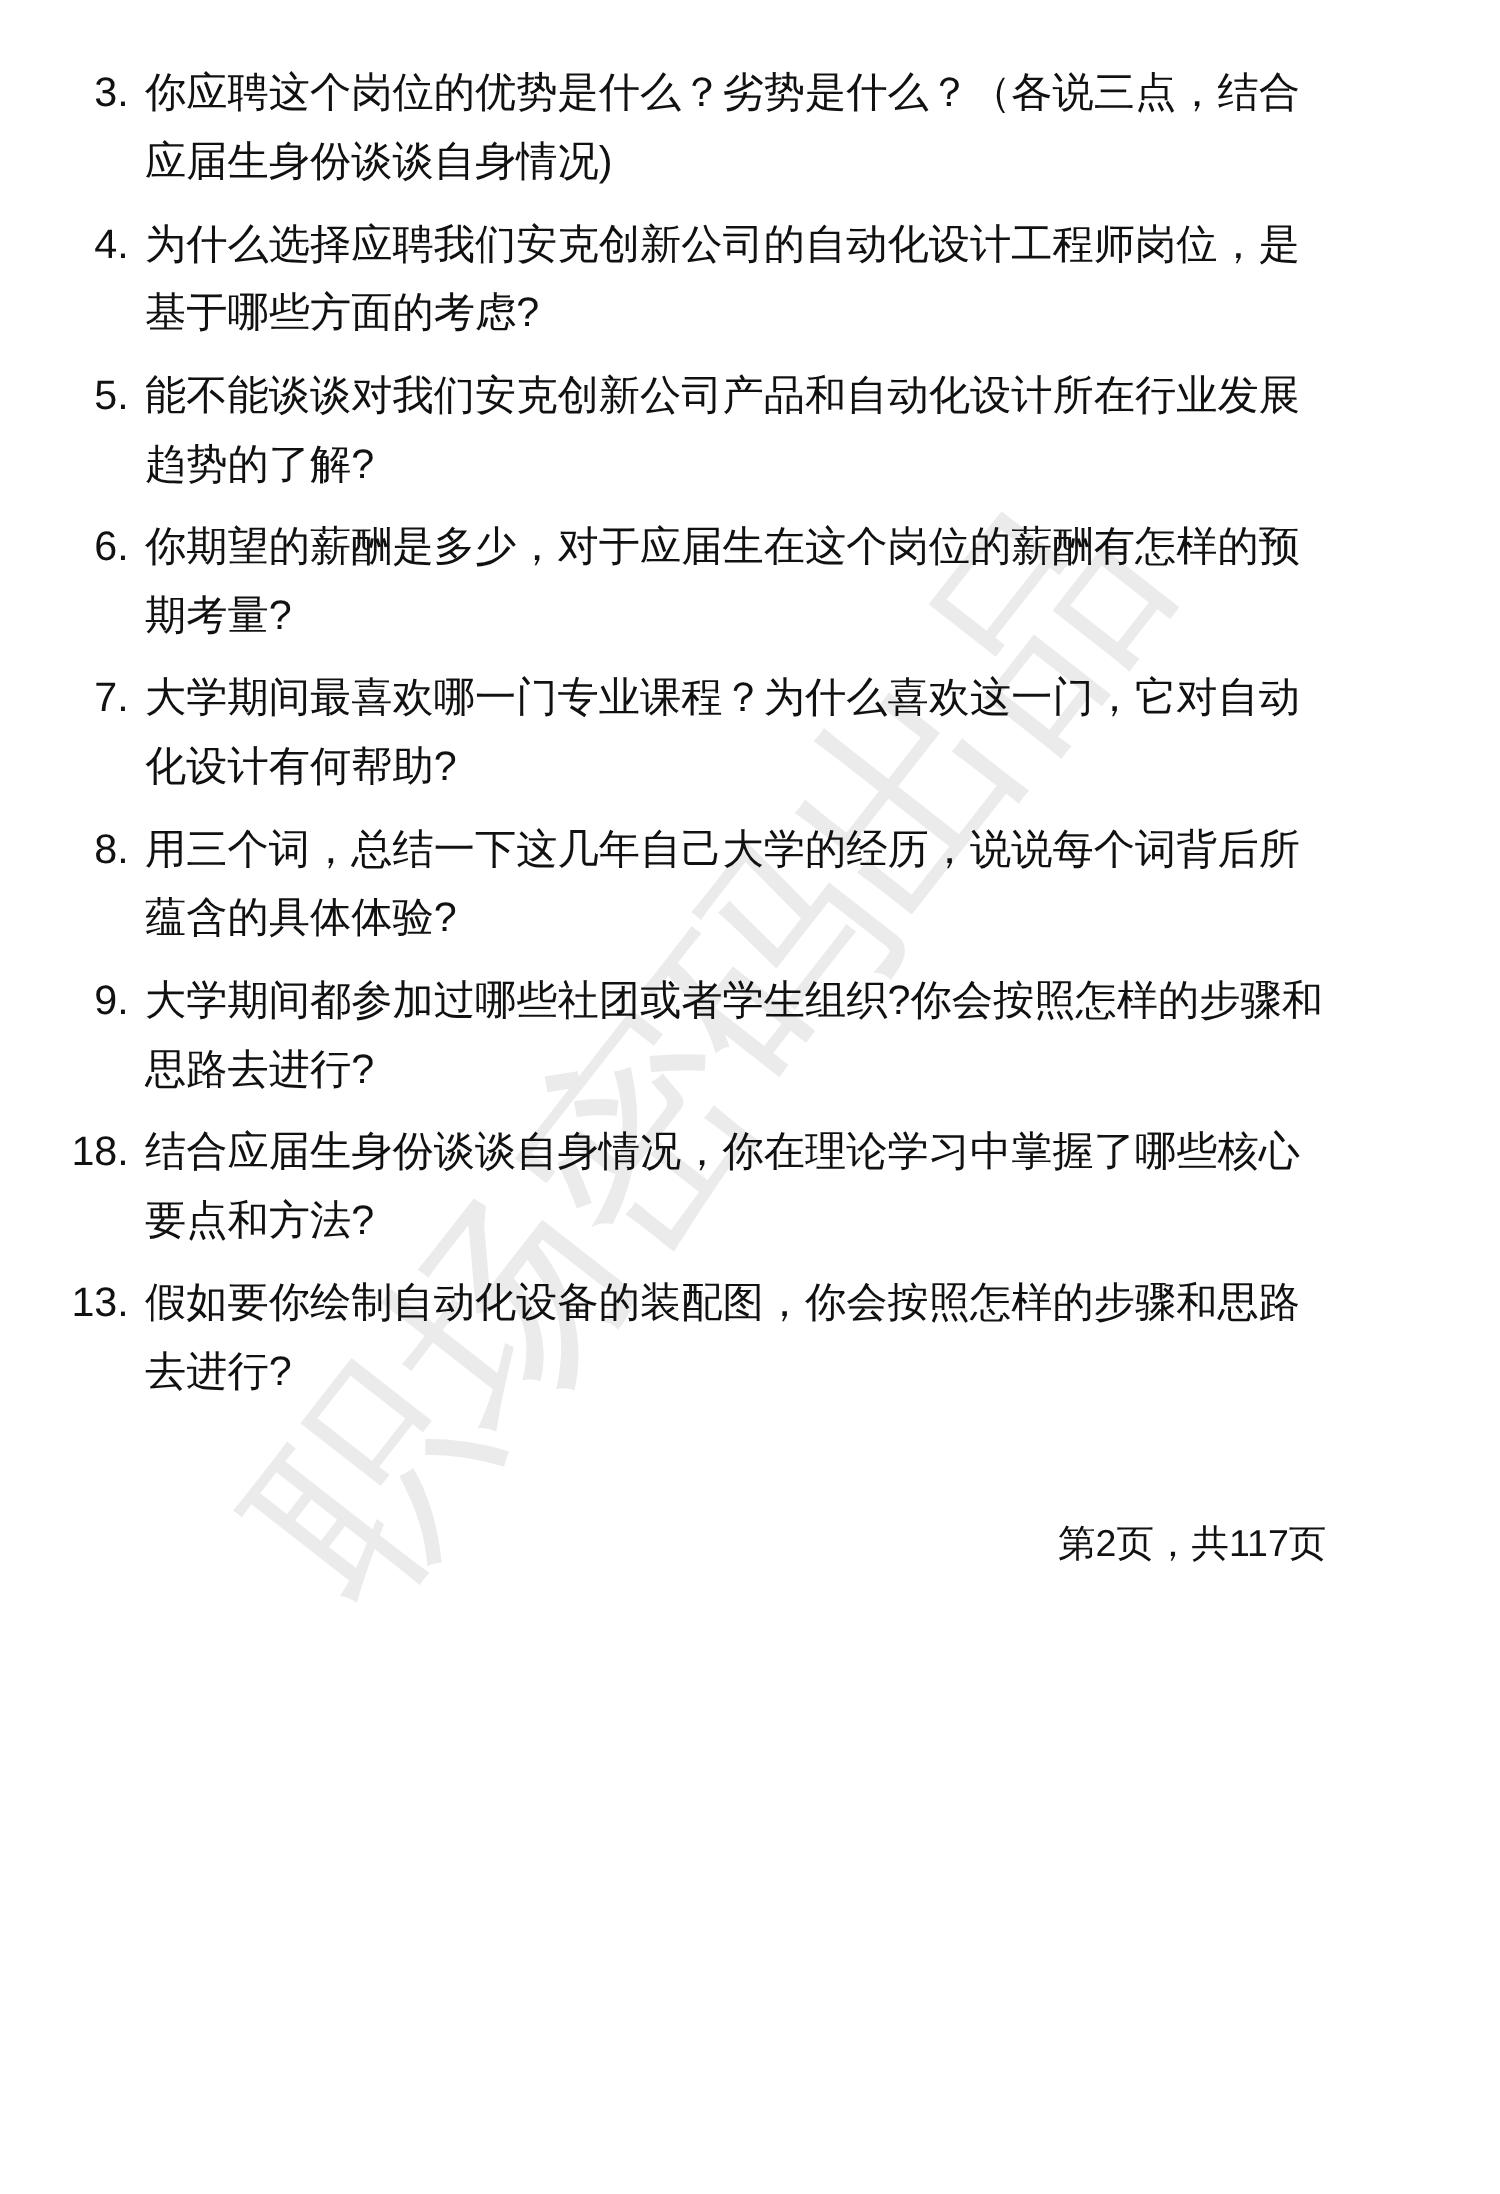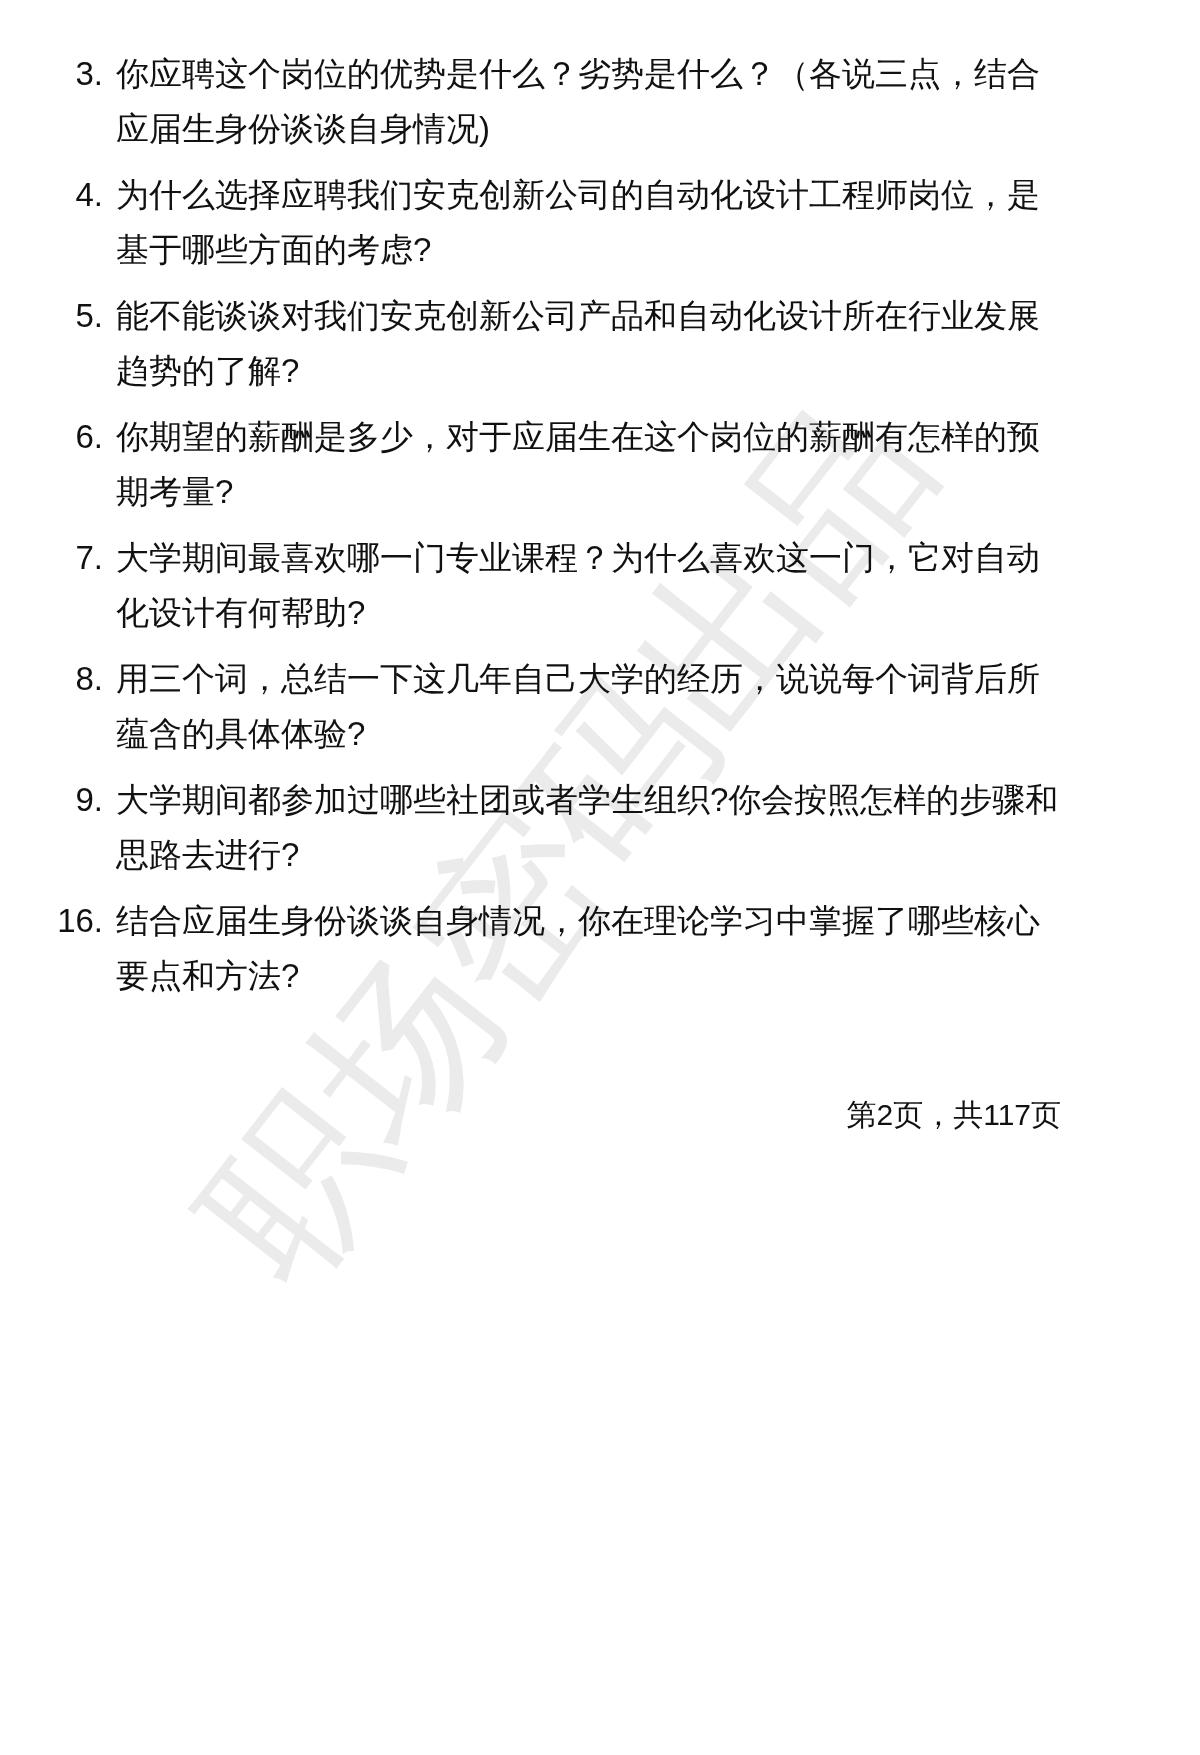--- a/index.html
+++ b/index.html
@@ -100,23 +100,27 @@
       <span class="q-text">用三个词，总结一下这几年自己大学的经历，说说每个词背后所蕴含的具体体验?</span>
     </div>
 
     <div class="q-item">
       <span class="q-num">9.</span>
       <span class="q-text">大学期间都参加过哪些社团或者学生组织?你会按照怎样的步骤和思路去进行?</span>
     </div>
 
 
     <div class="q-item">
-      <span class="q-num">16.</span>
+      <span class="q-num">18.</span>
       <span class="q-text">结合应届生身份谈谈自身情况，你在理论学习中掌握了哪些核心要点和方法?</span>
     </div>
 
 
+    <div class="q-item">
+      <span class="q-num">13.</span>
+      <span class="q-text">假如要你绘制自动化设备的装配图，你会按照怎样的步骤和思路去进行?</span>
+    </div>
 
 
     <div class="footer">第2页，共117页</div>
 
   </main>
 </div>
 
 </body></html>

